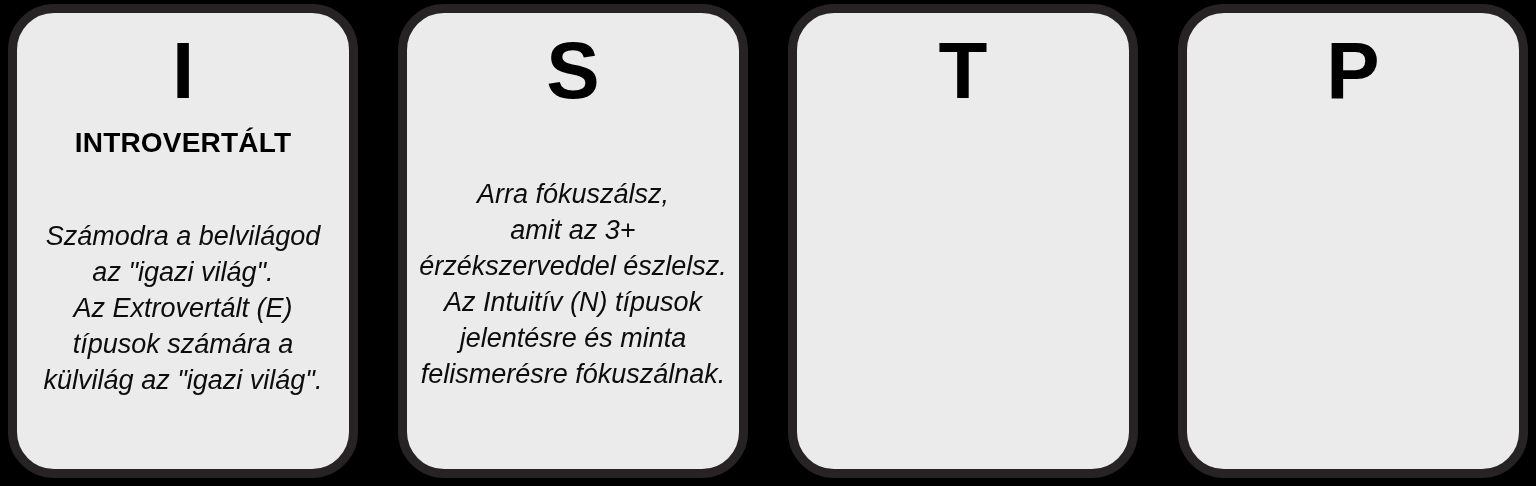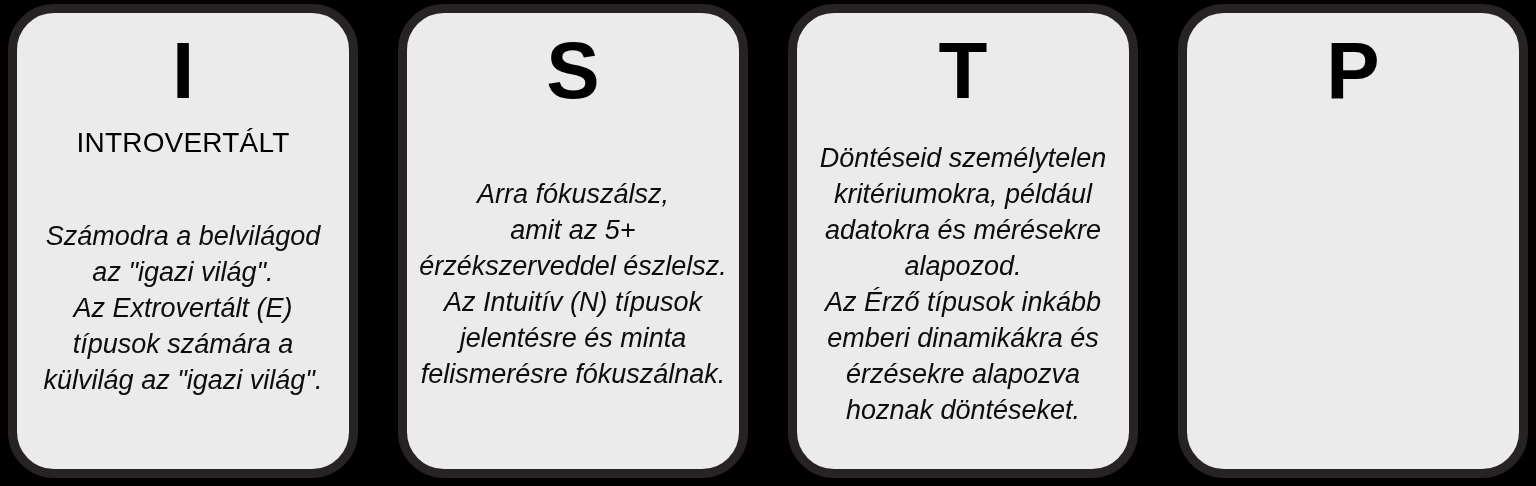--- a/index.html
+++ b/index.html
@@ -42,21 +42,21 @@
     font-size: 80px;
     font-weight: bold;
     line-height: 1;
     height: 84px;
     display: flex;
     align-items: center;
     color: #000;
   }
   .title {
     font-size: 28px;
-    font-weight: normal;
+    font-weight: bold;
     line-height: 1.25;
     margin-top: 12px;
     text-align: right;
     color: #000;
     letter-spacing: 0.2px;
   }
   .body-wrap {
     flex: 1;
     width: 100%;
     display: flex;
@@ -89,39 +89,29 @@
 Az Extrovertált (E)
 típusok számára a
 külvilág az "igazi világ".</p>
     </div>
   </div>
 
   <div class="card">
     <div class="letter">S</div>
     <div class="body-wrap">
       <p class="desc">Arra fókuszálsz,
-amit az 5+
+amit az 3+
 érzékszerveddel észlelsz.
 Az Intuitív (N) típusok
 jelentésre és minta
 felismerésre fókuszálnak.</p>
     </div>
   </div>
 
   <div class="card">
     <div class="letter">T</div>
-    <div class="body-wrap">
-      <p class="desc">Döntéseid személytelen
-kritériumokra, például
-adatokra és mérésekre
-alapozod.
-Az Érző típusok inkább
-emberi dinamikákra és
-érzésekre alapozva
-hoznak döntéseket.</p>
-    </div>
   </div>
 
   <div class="card">
     <div class="letter">P</div>
   </div>
 
 </div>
 
 </body></html>

